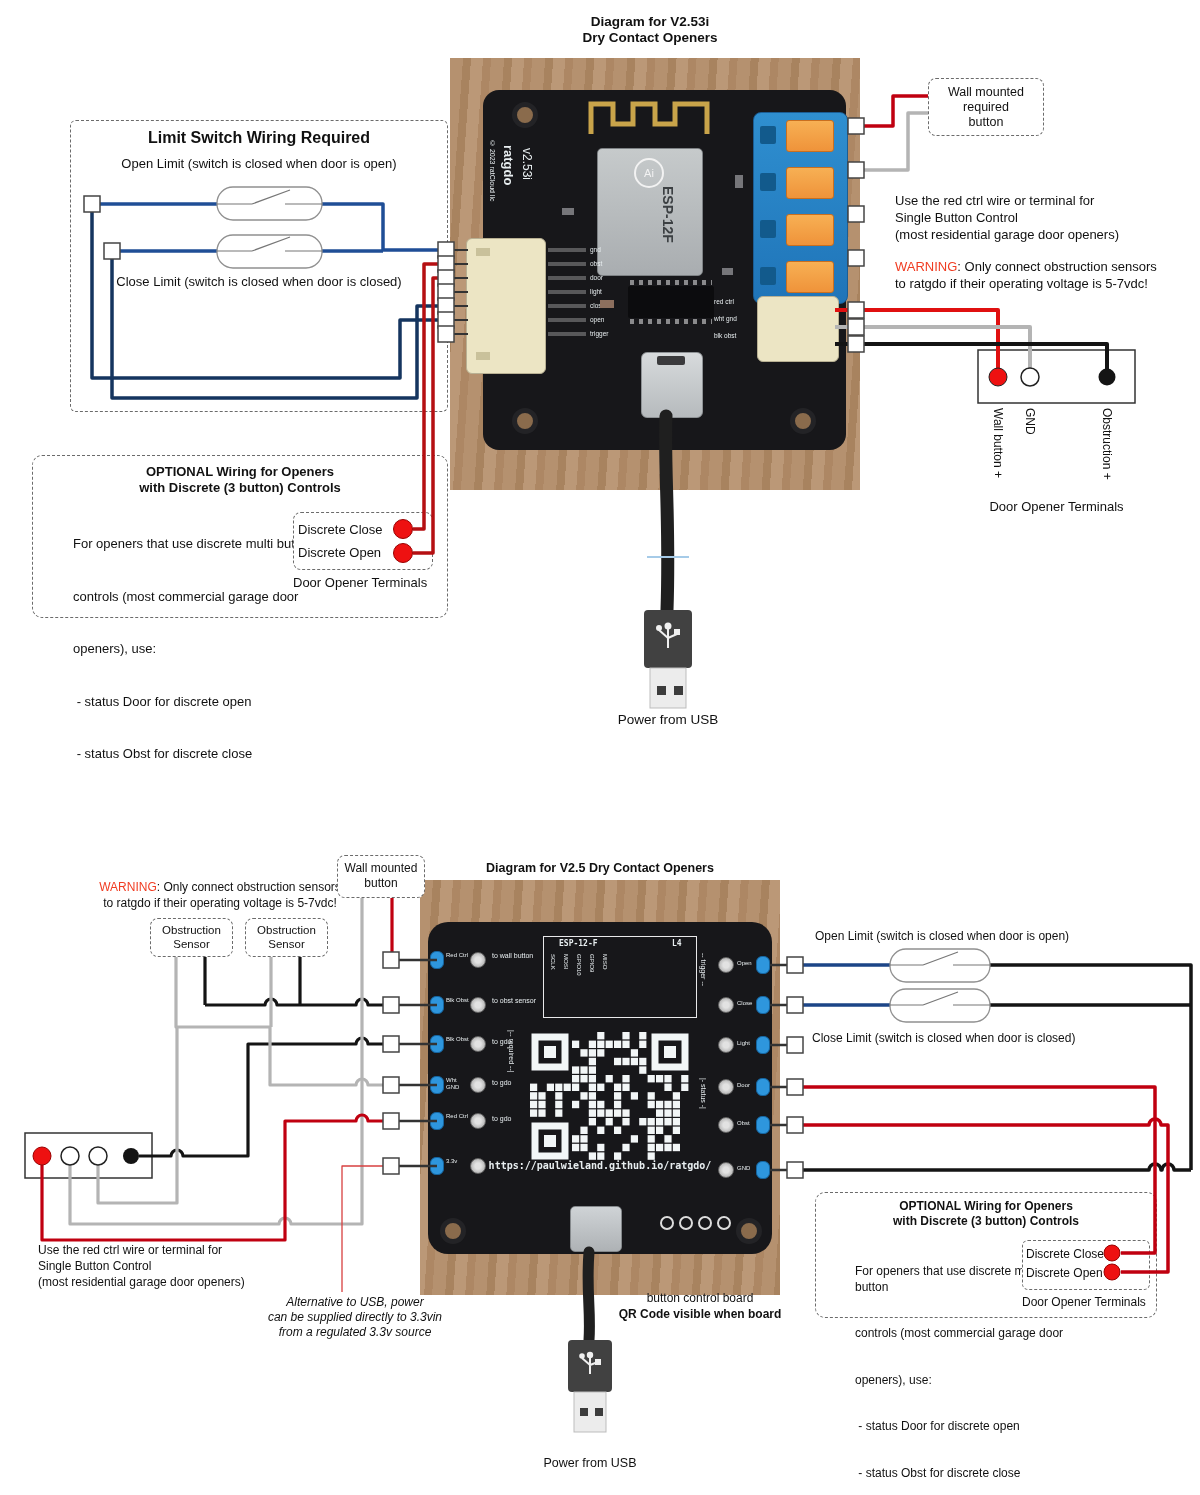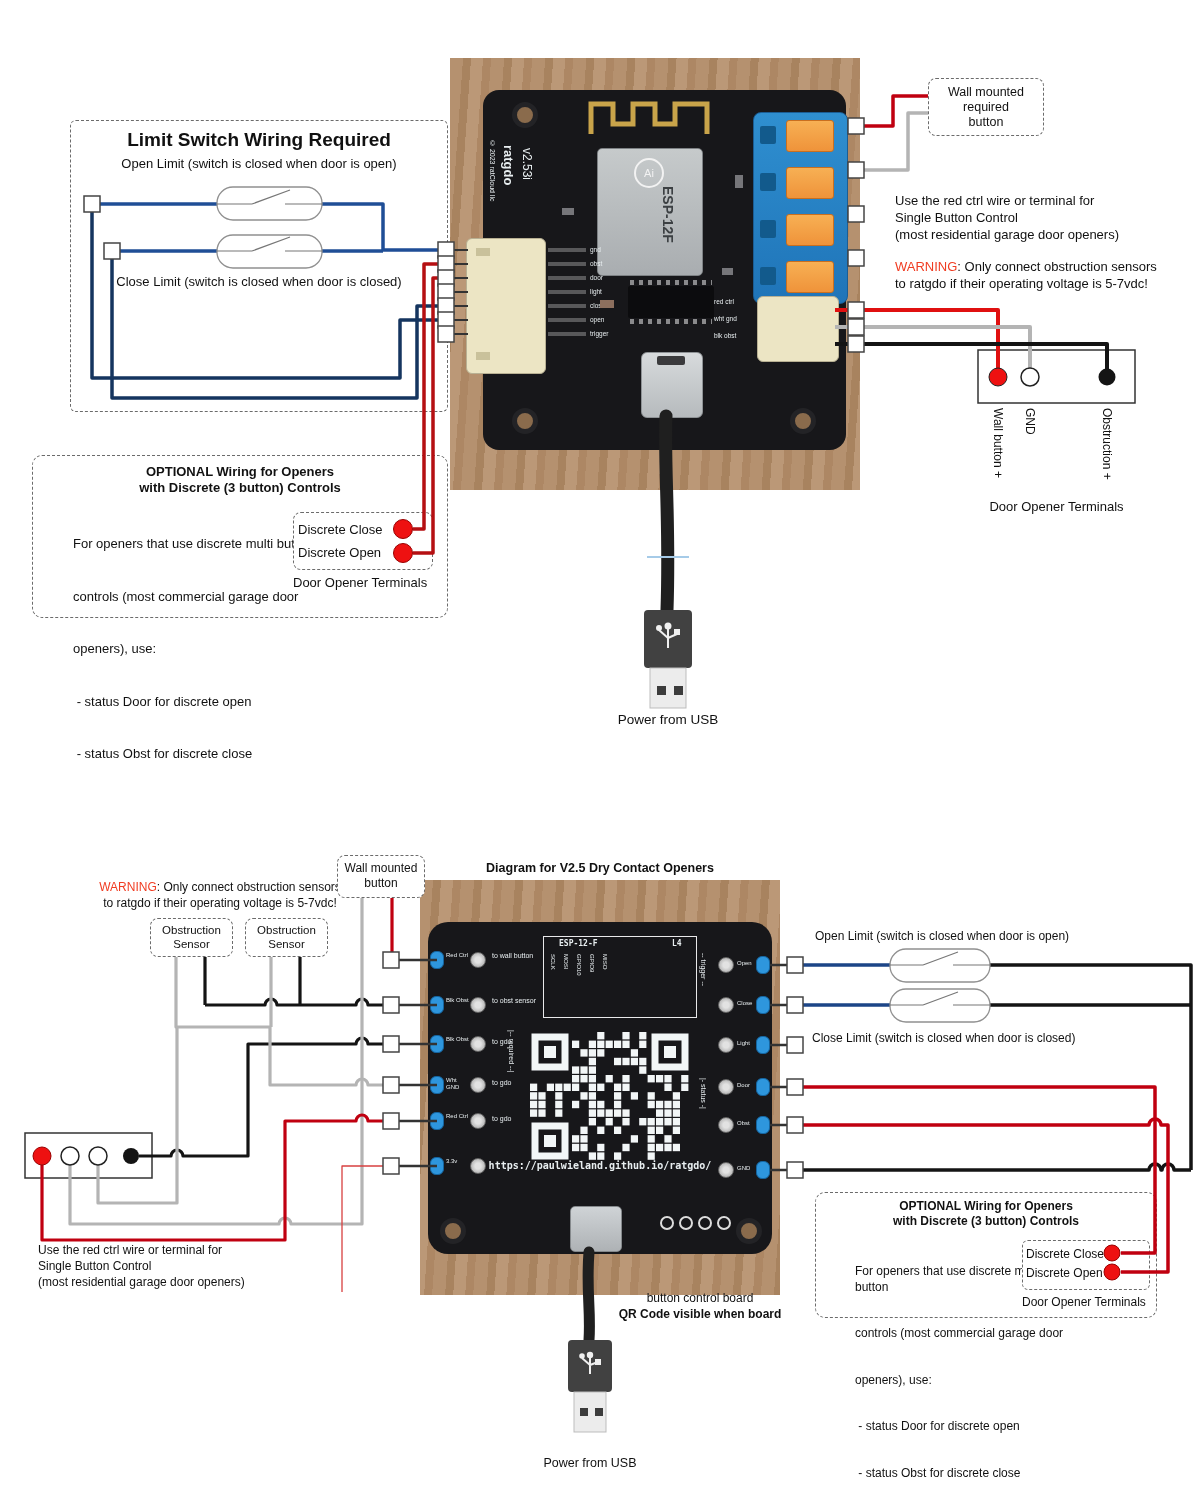--- a/index.html
+++ b/index.html
@@ -23,20 +23,24 @@
   .pad{border-radius:50%;background:radial-gradient(#e2e2e2 30%,#9a9a9a);border:1px solid #666;box-sizing:border-box;}
   .bump{background:#2e96dd;border:1px solid #1565a0;border-radius:6px;box-sizing:border-box;}
   #wires{position:absolute;left:0;top:0;z-index:6;}
   .lay1{z-index:1;} .lay2{z-index:2;} .lay8{z-index:8;}
 </style>
 </head>
 <body>
 
 <div id="page">
 
+  <div class="abs ctr b lay2" style="left:450px;top:14px;width:400px;font-size:13.5px;line-height:16px;">
+    <div>Diagram for V2.53i</div>
+    <div>Dry Contact Openers</div>
+  </div>
 
   <div class="abs wood lay1" style="left:450px;top:58px;width:410px;height:432px;"></div>
 
   <div class="abs pcb lay1" style="left:483px;top:90px;width:363px;height:360px;"></div>
   <div class="abs hole lay1" style="left:512px;top:102px;width:26px;height:26px;"></div>
   <div class="abs hole lay1" style="left:512px;top:408px;width:26px;height:26px;"></div>
   <div class="abs hole lay1" style="left:790px;top:408px;width:26px;height:26px;"></div>
 
   <svg class="abs lay1" style="left:585px;top:92px;" width="130" height="48">
     <path d="M6,42 V12 H28 V32 H48 V12 H70 V32 H90 V12 H122 V42" fill="none" stroke="#c9a44a" stroke-width="5"></path>
@@ -88,21 +92,21 @@
   <div class="abs lay2" style="left:786px;top:167px;width:46px;height:30px;background:linear-gradient(#f7b054,#ef933a);border:1px solid #c96f1f;border-radius:3px;"></div>
   <div class="abs lay2" style="left:786px;top:214px;width:46px;height:30px;background:linear-gradient(#f7b054,#ef933a);border:1px solid #c96f1f;border-radius:3px;"></div>
   <div class="abs lay2" style="left:786px;top:261px;width:46px;height:30px;background:linear-gradient(#f7b054,#ef933a);border:1px solid #c96f1f;border-radius:3px;"></div>
 
   <div class="abs lay2" style="left:757px;top:296px;width:80px;height:64px;background:#ece5c4;border:1px solid #b8b093;border-radius:6px;"></div>
 
   <div class="abs lay2" style="left:641px;top:352px;width:60px;height:64px;background:linear-gradient(#d7dadc,#b6babd);border:1px solid #8e9295;border-radius:6px;"></div>
   <div class="abs lay2" style="left:657px;top:356px;width:28px;height:9px;background:#3a3a3c;border-radius:2px;"></div>
 
   <div class="abs dash lay2" style="left:70px;top:120px;width:378px;height:292px;border-radius:6px;">
-    <div class="abs ctr b" style="left:0;top:8px;width:100%;font-size:19px;">Limit Switch Wiring Required</div>
+    <div class="abs ctr b" style="left:0;top:8px;width:100%;font-size:16px;">Limit Switch Wiring Required</div>
     <div class="abs ctr t13" style="left:0;top:34px;width:100%;">Open Limit (switch is closed when door is open)</div>
     <div class="abs ctr t13" style="left:0;top:152px;width:100%;">Close Limit (switch is closed when door is closed)</div>
   </div>
 
   <div class="abs dash ctr lay2" style="left:928px;top:78px;width:116px;height:58px;border-radius:8px;font-size:12.5px;line-height:15px;padding-top:6px;">
     <div>Wall mounted</div>
     <div>required</div>
     <div>button</div>
   </div>
 
@@ -370,20 +374,25 @@
     <div class="abs" style="left:3px;top:25px;font-size:12px;">Discrete Open</div>
   </div>
   <div class="abs t12 lay2" style="left:1022px;top:1294px;width:140px;">Door Opener Terminals</div>
 
   <div class="abs t12 lay2" style="left:38px;top:1242px;width:240px;">
     <div>Use the red ctrl wire or terminal for</div>
     <div>Single Button Control</div>
     <div>(most residential garage door openers)</div>
   </div>
 
+  <div class="abs ctr i lay2" style="left:240px;top:1295px;width:230px;font-size:12px;line-height:15px;">
+    <div>Alternative to USB, power</div>
+    <div>can be supplied directly to 3.3vin</div>
+    <div>from a regulated 3.3v source</div>
+  </div>
 
   <div class="abs ctr t12 lay2" style="left:600px;top:1290px;width:200px;">
     <div>button control board</div>
     <div class="b">QR Code visible when board</div>
   </div>
 
   <div class="abs ctr lay2" style="left:490px;top:1456px;width:200px;font-size:12.5px;">Power from USB</div>
 
   <svg id="wires" width="1200" height="1495">
 

